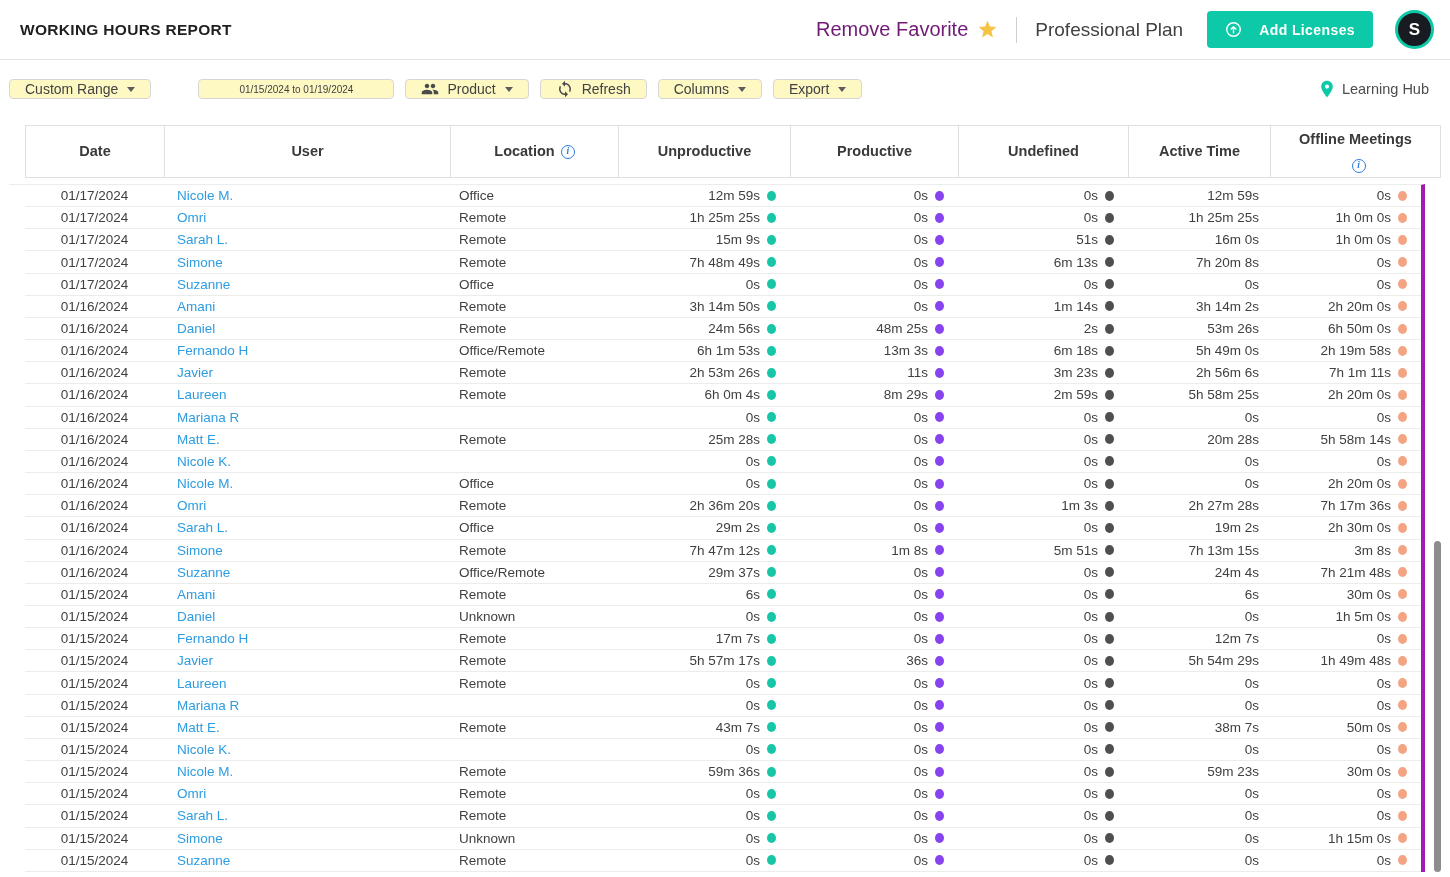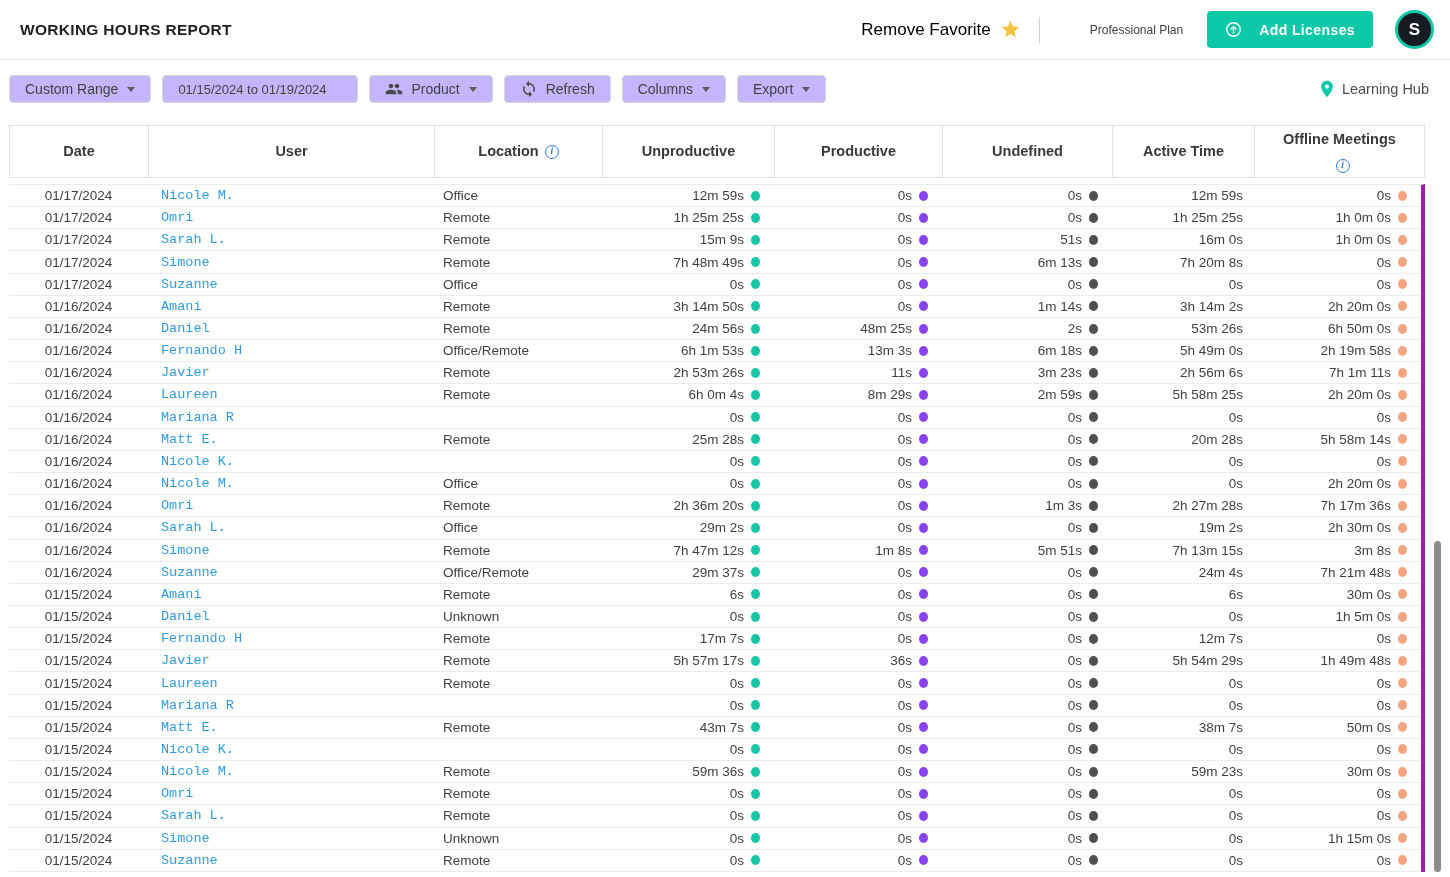--- a/index.html
+++ b/index.html
@@ -5,66 +5,66 @@
   * { box-sizing: border-box; margin: 0; padding: 0; }
   html, body { width: 1450px; height: 877px; background: #fff; overflow: hidden;
     font-family: "Liberation Sans", "DejaVu Sans", sans-serif; color: #3f3f3f; }
 
   
   .topbar { height: 60px; display: flex; align-items: center; padding: 0 16px 0 20px;
     border-bottom: 1px solid #e4e4e4; background: #fff; }
   .page-title { font-size: 15.5px; font-weight: bold; color: #1f1f1f; letter-spacing: .3px; }
   .topbar-right { margin-left: auto; display: flex; align-items: center; }
   .fav { display: flex; align-items: center; gap: 9px; cursor: pointer; }
-  .fav-label { font-size: 17px; color: #000000; }
+  .fav-label { font-size: 20px; color: #701a75; }
   .star-svg { width: 21px; height: 21px; fill: #f6c445; }
   .v-divider { width: 1px; height: 26px; background: #cfcfcf; margin: 0 18px; }
-  .plan-label { font-size: 12px; color: #424242; margin-right: 24px; margin-left: 32px; }
+  .plan-label { font-size: 19px; color: #424242; margin-right: 24px; }
   .add-btn { display: flex; align-items: center; gap: 17px; background: #0ec9a7; color: #fff;
     border: none; border-radius: 4px; height: 37px; padding: 0 18px; font-size: 14px;
     font-weight: bold; letter-spacing: .4px; cursor: pointer;
     font-family: "Liberation Sans", sans-serif; }
   .add-icon { width: 17px; height: 17px; stroke: #fff; fill: none; stroke-width: 2; }
   .avatar { width: 39px; height: 39px; border-radius: 50%; background: #181b22;
     border: 3px solid #0ec9a7; color: #fff; font-size: 17px; font-weight: bold;
     display: flex; align-items: center; justify-content: center; margin-left: 22px; cursor: pointer; }
 
   
   .toolbar { display: flex; align-items: center; gap: 11px; padding: 6px 9px 0 9px; height: 52px; }
-  .tb-btn { display: flex; align-items: center; background: #c4b5fd; border: 1px solid #d6d6d6;
-    border-radius: 4px; height: 28px; padding: 0 15px; font-size: 14px; color: #424242;
+  .tb-btn { display: flex; align-items: center; background: #fef9c3; border: 1px solid #d6d6d6;
+    border-radius: 4px; height: 20px; padding: 0 15px; font-size: 14px; color: #424242;
     cursor: pointer; font-family: "Liberation Sans", sans-serif; white-space: nowrap; }
   .tb-btn .caret { width: 0; height: 0; border-left: 4.5px solid transparent;
     border-right: 4.5px solid transparent; border-top: 5px solid #5c5c5c; margin-left: 9px; }
-  .date-box { min-width: 196px; font-size: 13px; }
+  .date-box { min-width: 196px; justify-content: center; font-size: 10px; margin-left: 36px; }
   .tb-icon { width: 18px; height: 18px; fill: #4a4a4a; margin-right: 8px; }
   .learning-hub { margin-left: auto; display: flex; align-items: center; gap: 5px;
     color: #4d4d4d; font-size: 14.5px; cursor: pointer; padding-right: 12px; }
   .pin-svg { width: 20px; height: 20px; fill: #0ec9a7; }
 
   
   .table-wrap { position: relative; margin: 13px 9px 0 9px; }
   .grid { display: grid;
-    grid-template-columns: 139px 286px 168px 172px 168px 170px 142px 1fr; }
+    grid-template-columns: 139px 286px 168px 172px 168px 170px 142px 1fr; margin-left: 16px; }
   .thead { border: 1px solid #e0e0e0; height: 53px; width: 1416px; }
   .th { display: flex; align-items: center; justify-content: center; text-align: center;
     font-size: 14.5px; font-weight: bold; color: #3a3a3a; border-right: 1px solid #e0e0e0;
     padding: 0 22px; line-height: 1.35; cursor: pointer; flex-wrap: wrap; }
   .th:last-child { border-right: none; }
   .info-icon { display: inline-flex; align-items: center; justify-content: center;
     width: 14px; height: 14px; border: 1.4px solid #2b7ce0; border-radius: 50%;
     color: #2b7ce0; font-size: 9.5px; font-weight: bold; margin-left: 6px;
     font-family: "Liberation Serif", serif; font-style: italic; cursor: pointer; flex: none; }
   .tbody { margin-top: 6px; border-top: 1px solid #ececec; width: 1416px;
     border-right: 4px solid #a21caf; }
   .row { height: 22.17px; border-bottom: 1px solid #ececec; }
   .cell { display: flex; align-items: center; font-size: 13.5px; color: #3f3f3f; overflow: hidden; }
   .c-date { justify-content: center; }
   .c-user { padding-left: 13px; }
-  .user-link { color: #2e9ce1; text-decoration: none; cursor: pointer; font-family: Liberation Mono, monospace; }
+  .user-link { color: #2e9ce1; text-decoration: none; cursor: pointer; }
   .c-loc { padding-left: 9px; }
   .c-num { justify-content: flex-end; padding-right: 14px; }
   .c-active { padding-right: 11px; }
   .dot { width: 9px; height: 10px; border-radius: 50%; margin-left: 7px; flex: none; }
   .dot-prod { background: #17c6a6; }
   .dot-unprod { background: #8743ef; }
   .dot-undef { background: #4f4f4f; }
   .dot-off { background: #f3a583; }
 
   .scrollbar-thumb { position: absolute; right: 0; top: 416px; width: 7px; height: 331px;

